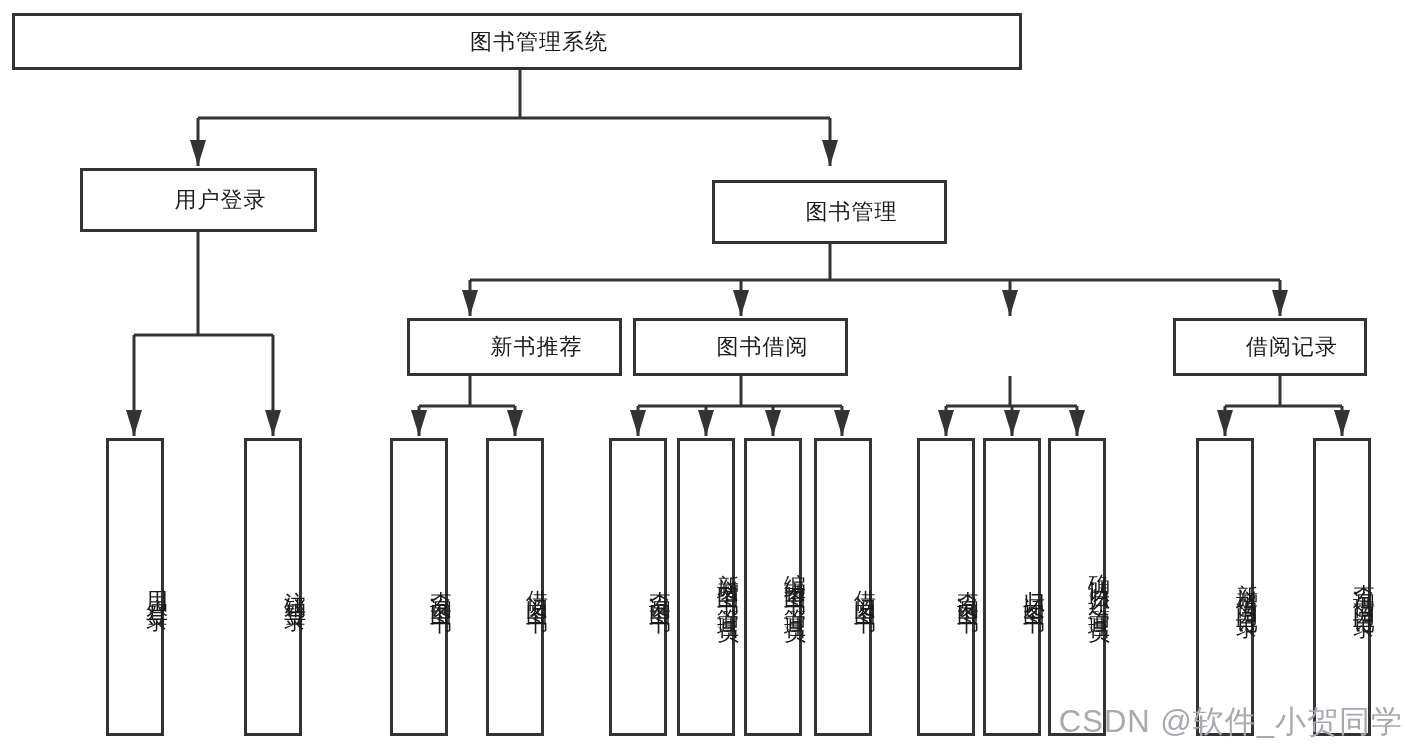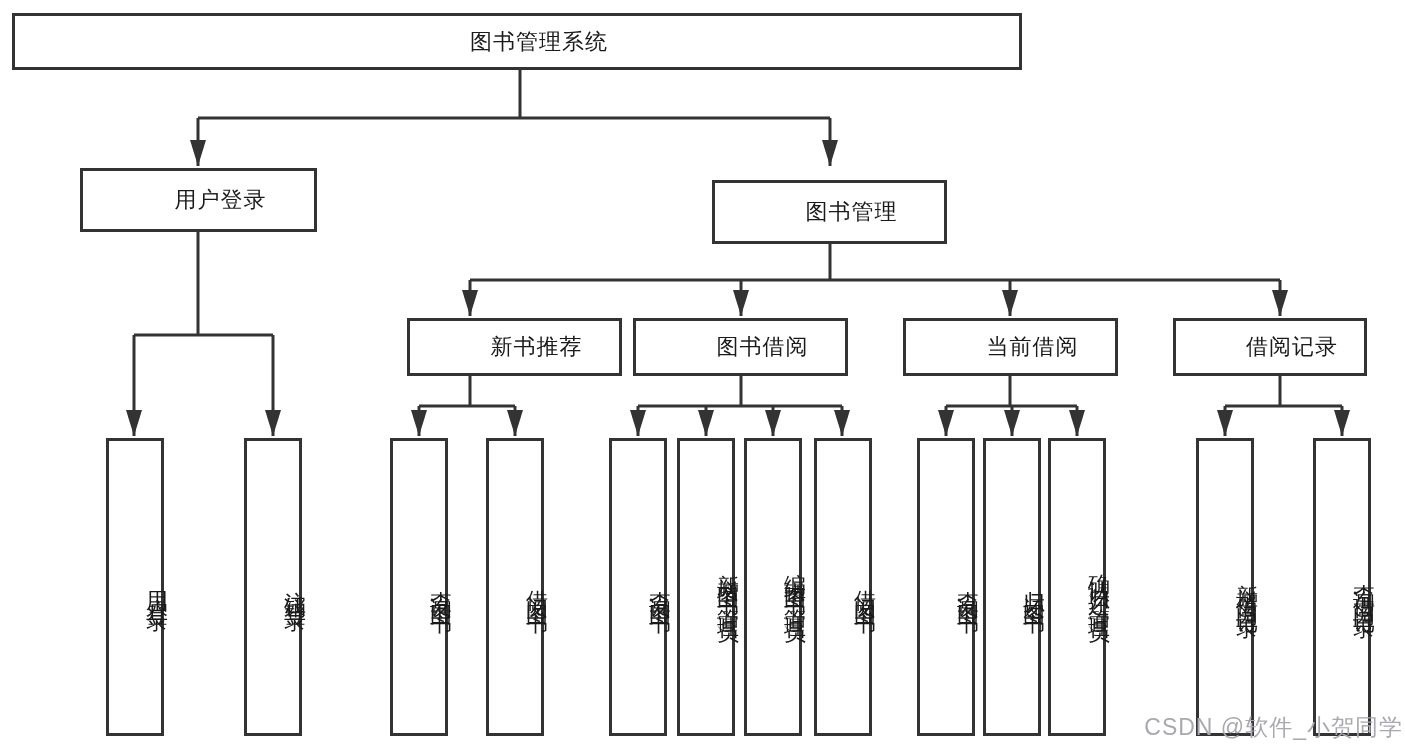--- a/index.html
+++ b/index.html
@@ -28,21 +28,21 @@
   .vbox span{
     writing-mode:vertical-rl;
     text-orientation:mixed;
     font-size:22px;
     letter-spacing:7px;
     line-height:1;
   }
   #watermark{
     position:absolute;
     right:2px;bottom:4px;
-    font-size:23px;
+    font-size:31px;
     color:#a8a8b0;
     letter-spacing:1px;
     white-space:nowrap;
   }
 </style>
 </head>
 <body>
 
 <div id="canvas">
 
@@ -104,23 +104,20 @@
   <div class="box hbox" style="left:712px;top:180px;width:235px;height:64px;">
     <span>图书管理</span>
   </div>
 
   <div class="box hbox" style="left:363px;top:318px;width:215px;height:58px;margin-left:44px;">
     <span>新书推荐</span>
   </div>
   <div class="box hbox" style="left:633px;top:318px;width:215px;height:58px;">
     <span>图书借阅</span>
   </div>
-  <div class="box hbox" style="left:903px;top:318px;width:215px;height:58px;">
-    <span>当前借阅</span>
-  </div>
   <div class="box hbox" style="left:1173px;top:318px;width:194px;height:58px;">
     <span>借阅记录</span>
   </div>
 
   <div class="box vbox" style="left:106px;top:438px;width:58px;height:298px;">
     <span>用户登录</span>
   </div>
   <div class="box vbox" style="left:244px;top:438px;width:58px;height:298px;">
     <span>注销登录</span>
   </div>

